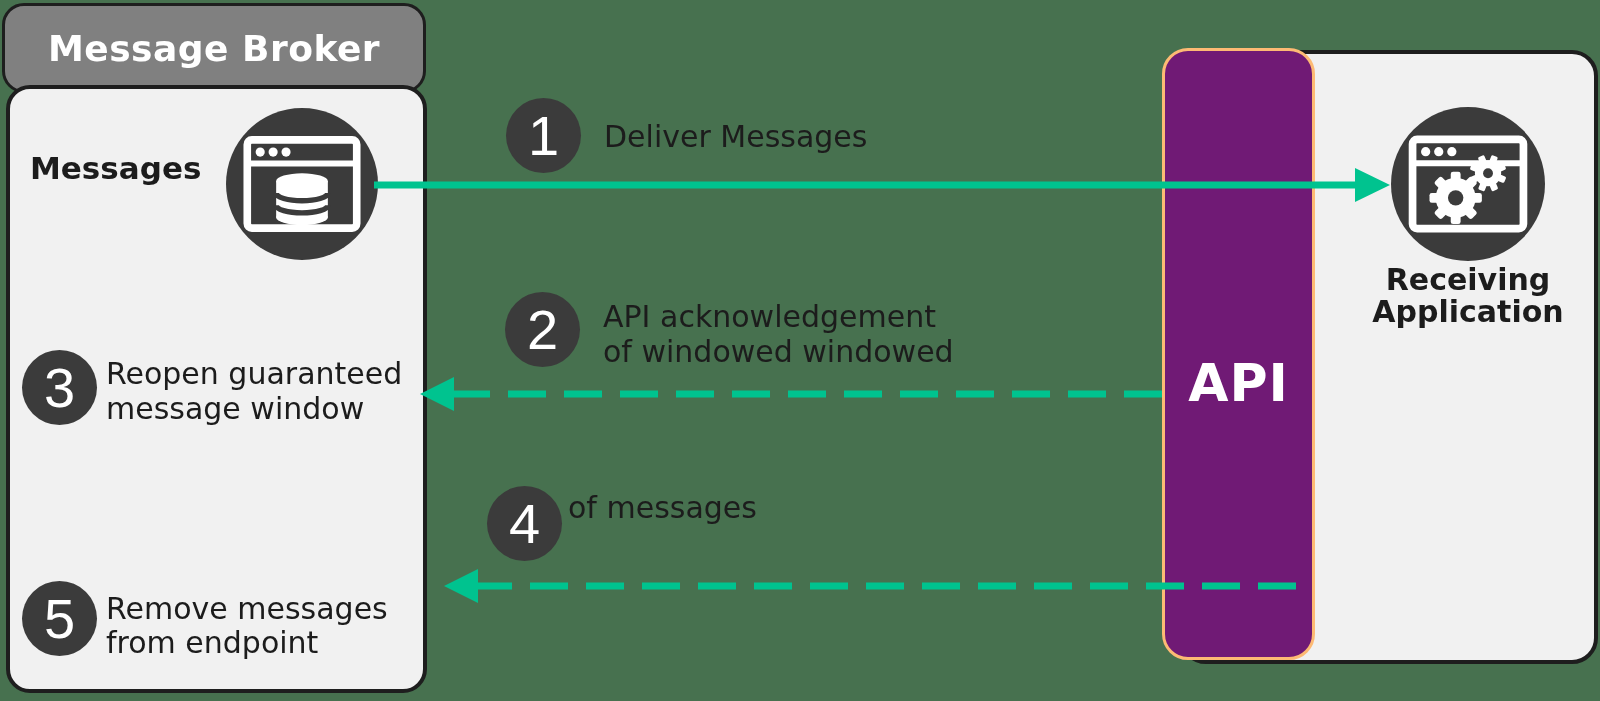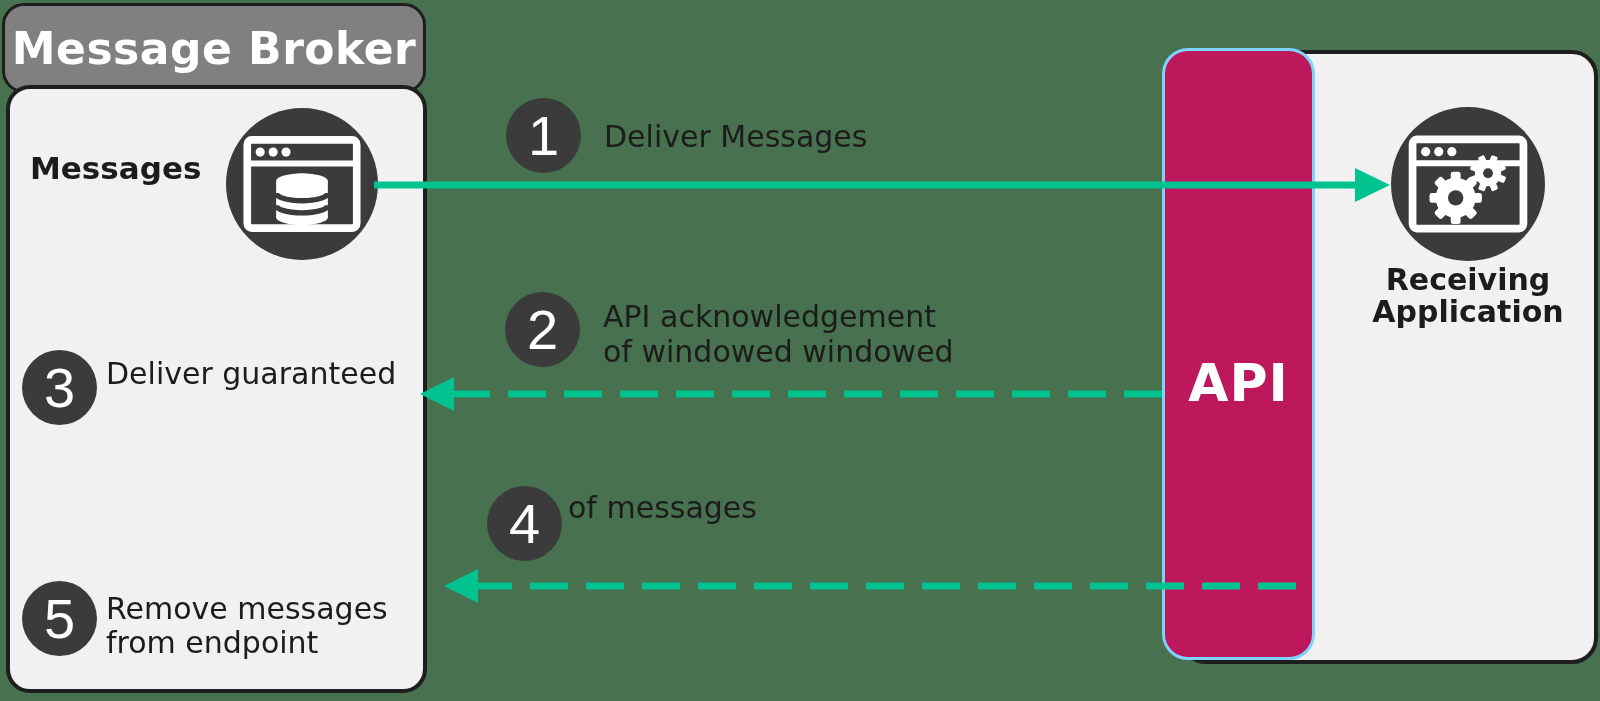--- a/index.html
+++ b/index.html
@@ -8,28 +8,28 @@
     background:#47714F;
     font-family:"DejaVu Sans","Liberation Sans",sans-serif;
     color:#1C1C1C;
   }
   
   .broker-header{
     position:absolute;left:2px;top:3px;width:418px;height:84px;
     background:#808080;border:3px solid #1E1E1E;border-radius:22px;
     display:flex;align-items:center;justify-content:center;
   }
-  .broker-header span{color:#FFFFFF;font-size:44px;font-weight:bold;letter-spacing:.5px;}
+  .broker-header span{color:#FFFFFF;font-size:36px;font-weight:bold;letter-spacing:.5px;}
   .broker-body{
     position:absolute;left:6px;top:85px;width:413px;height:600px;
     background:#F1F1F1;border:4px solid #1E1E1E;border-radius:24px;
   }
   .api-bar{
     position:absolute;left:1162px;top:48px;width:147px;height:606px;
-    background:#be185d;border:3px solid #7dd3fc;border-radius:26px;
+    background:#701a75;border:3px solid #fdba74;border-radius:26px;
   }
   .api-bar span{
     position:absolute;left:0;right:0;top:302px;text-align:center;
     color:#FFFFFF;font-size:52px;font-weight:bold;letter-spacing:1px;
   }
   .receiver-box{
     position:absolute;left:1180px;top:50px;width:410px;height:606px;
     background:#F1F1F1;border:4px solid #1E1E1E;border-radius:26px;
   }
   
@@ -155,21 +155,22 @@
     </div>
 
   <div class="step-text text-1">
     <span>Deliver Messages</span>
   </div>
   <div class="step-text text-2">
     <span>API acknowledgement</span>
     <span>of windowed windowed</span>
   </div>
   <div class="step-text text-3">
-    <span>Deliver guaranteed</span>
+    <span>Reopen guaranteed</span>
+    <span>message window</span>
   </div>
   <div class="step-text text-4">
     <span>of messages</span>
   </div>
   <div class="step-text text-5">
     <span>Remove messages</span>
     <span>from endpoint</span>
   </div>
 
   <svg class="arrows" viewBox="0 0 1600 701">

